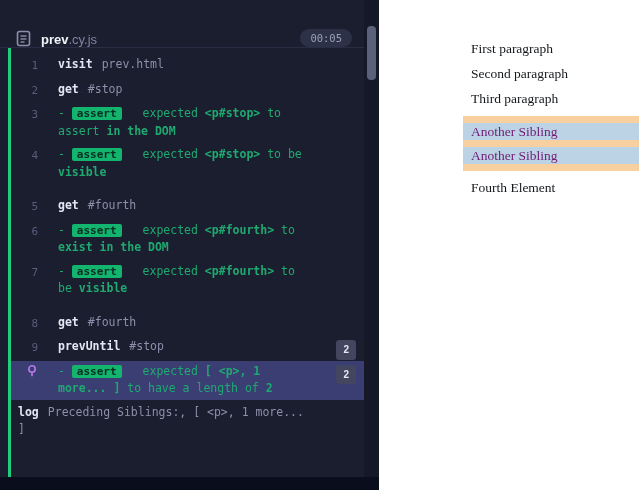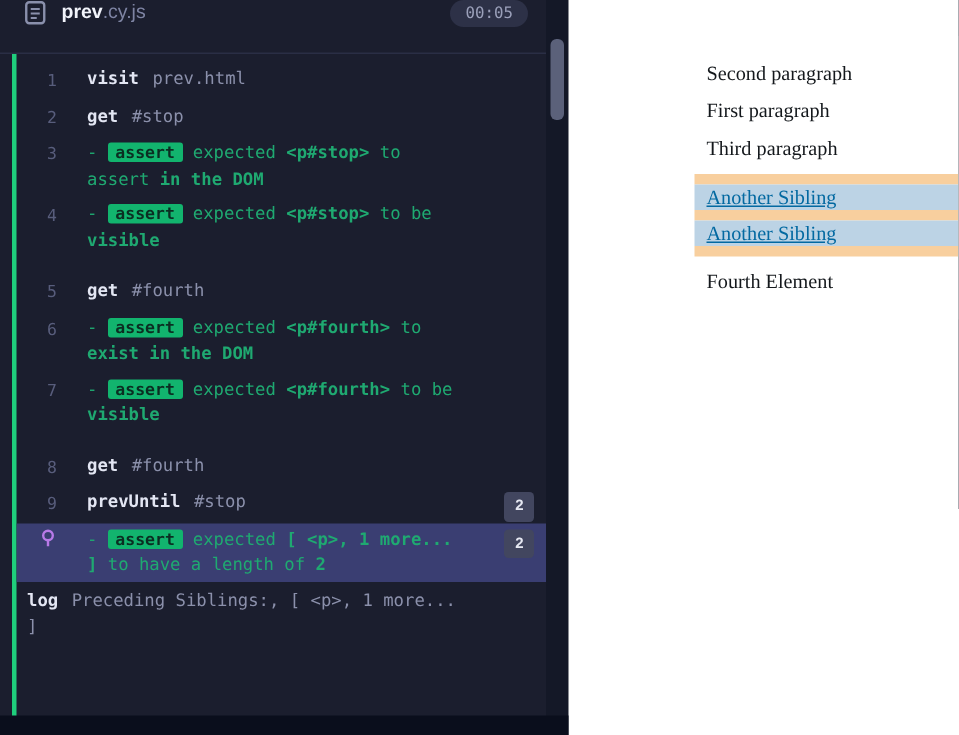--- a/index.html
+++ b/index.html
@@ -2,51 +2,51 @@
 <html style="--bg_reporter: #1b1e2e; --header_border: #2a2e45; --accent_green: #1fce7c; --text_green: #1fa971; --pill_bg: #12b46e; --pill_text: #0b2e22; --selected_bg: #3a3e72; --badge_bg: #42465f; --num_color: #585d7c; --cmd_color: #e3e6f3; --msg_color: #8b90ab; --timer_bg: #2d3147; --spec_rest: #7e84a3; --footer_bg: #0a0e1c; --scroll_track: #141827; --scroll_thumb: #5b617a; --hl_margin: #f8cf9e; --hl_content: #bcd3e5; --pin_color: #b87ae8;"><head>
 <meta charset="utf-8">
 <style>
   * { box-sizing: border-box; margin: 0; padding: 0; }
   html, body { width: 639px; height: 490px; overflow: hidden; }
   body { font-family: "Liberation Sans", sans-serif; background: #fff; }
   .app { position: relative; width: 639px; height: 490px; display: flex; overflow: hidden; }
 
   
   .reporter { width: 364px; height: 100%; flex: none; background: var(--bg_reporter, #1b1e2e); display: flex; flex-direction: column; }
-  .spec-header { height: 36px; flex: none; display: flex; align-items: flex-start; padding: 0 12px 0 16px; border-bottom: 1px solid var(--header_border, #2a2e45); }
+  .spec-header { height: 48px; flex: none; display: flex; align-items: flex-end; padding: 0 12px 0 16px; border-bottom: 1px solid var(--header_border, #2a2e45); }
   .spec-icon { display: flex; margin-right: 10px; }
   .spec-name { font-size: 13px; color: var(--spec_rest, #7e84a3); cursor: pointer; }
   .spec-name b { color: #f2f4fb; font-weight: bold; }
   .timer { margin-left: auto; background: var(--timer_bg, #2d3147); color: #9ba0ba; font-family: "DejaVu Sans Mono", "Liberation Mono", monospace; font-size: 10.5px; padding: 3px 10px; border-radius: 10px; }
   .test-block { flex: 1; margin-left: 8px; border-left: 3px solid var(--accent_green, #1fce7c); padding-top: 6px; overflow: hidden; }
   .test-title { font-size: 10px; font-weight: bold; letter-spacing: 1px; color: #646a8a; padding: 2px 0 8px 34px; text-transform: uppercase; cursor: pointer; }
 
   .cmd-row { position: relative; display: flex; padding: 2px 0; margin-bottom: 2px; font-family: "DejaVu Sans Mono", "Liberation Mono", monospace; font-size: 11.5px; line-height: 17.5px; cursor: pointer; }
   .cmd-row.gap { margin-top: 12px; }
   .cmd-row.selected { background: var(--selected_bg, #3a3e72); }
   .num { width: 40px; flex: none; text-align: right; padding-right: 13px; padding-top: 1px; color: var(--num_color, #585d7c); font-size: 11px; }
   .content { flex: 1; padding-left: 7px; padding-right: 50px; }
   .p-cmd { color: var(--cmd_color, #e3e6f3); font-weight: bold; margin-right: 9px; }
   .p-msg { color: var(--msg_color, #8b90ab); }
   .p-g  { color: var(--text_green, #1fa971); }
   .p-gb { color: var(--text_green, #1fa971); font-weight: bold; }
-  .p-pill { background: var(--pill_bg, #12b46e); color: var(--pill_text, #0b2e22); font-weight: bold; padding: 0 5px; border-radius: 2px; margin-right: 0; font-size: 11px; }
+  .p-pill { background: var(--pill_bg, #12b46e); color: var(--pill_text, #0b2e22); font-weight: bold; padding: 0 5px; border-radius: 2px; margin-right: 14px; font-size: 11px; }
   .badge { position: absolute; right: 8px; top: 4px; background: var(--badge_bg, #42465f); color: #e6e8f2; font-size: 10px; font-weight: bold; font-family: "Liberation Sans", sans-serif; padding: 1px 7px; border-radius: 3px; }
 
   
   .scrollbar { width: 15px; flex: none; background: var(--scroll_track, #141827); position: relative; }
   .thumb { position: absolute; top: 26px; left: 3px; width: 9px; height: 54px; border-radius: 4px; background: var(--scroll_thumb, #5b617a); cursor: pointer; }
 
   
   .aut-panel { flex: 1; background: #ffffff; padding-top: 24px; overflow: hidden; }
   .aut-iframe { margin-left: 84px; background: #fff; font-family: "Liberation Serif", "DejaVu Serif", serif; font-size: 13.5px; color: #14181c; padding: 8px 0; }
   .aut-iframe p { margin: 9px 8px; line-height: 16px; }
   .hl { margin: 8px 0; }
   .hl-margin { height: 7px; background: var(--hl_margin, #f8cf9e); }
-  .hl-content { height: 17px; line-height: 17px; padding-left: 8px; background: var(--hl_content, #bcd3e5); color: #0369a1; text-decoration: underline; }
+  .hl-content { height: 17px; line-height: 17px; padding-left: 8px; background: var(--hl_content, #bcd3e5); color: #701a75; }
 
   .footer-bar { position: absolute; left: 0; bottom: 0; width: 379px; height: 13px; background: var(--footer_bg, #0a0e1c); z-index: 5; }
 </style>
 </head>
 <body>
 
 <div class="app">
 
   <div class="reporter">
     <div class="spec-header">
@@ -115,22 +115,22 @@
         </div>
     </div>
   </div>
 
   <div class="scrollbar">
     <div class="thumb"></div>
   </div>
 
   <div class="aut-panel">
     <div id="aut-body" class="aut-iframe">
+        <p>First paragraph</p>
         <p>Second paragraph</p>
-        <p>First paragraph</p>
         <p>Third paragraph</p>
         <div class="hl">
           <div class="hl-margin"></div>
           <div class="hl-content">Another Sibling</div>
           <div class="hl-margin"></div>
           <div class="hl-content">Another Sibling</div>
           <div class="hl-margin"></div>
         </div>
         <p>Fourth Element</p>
       </div>

